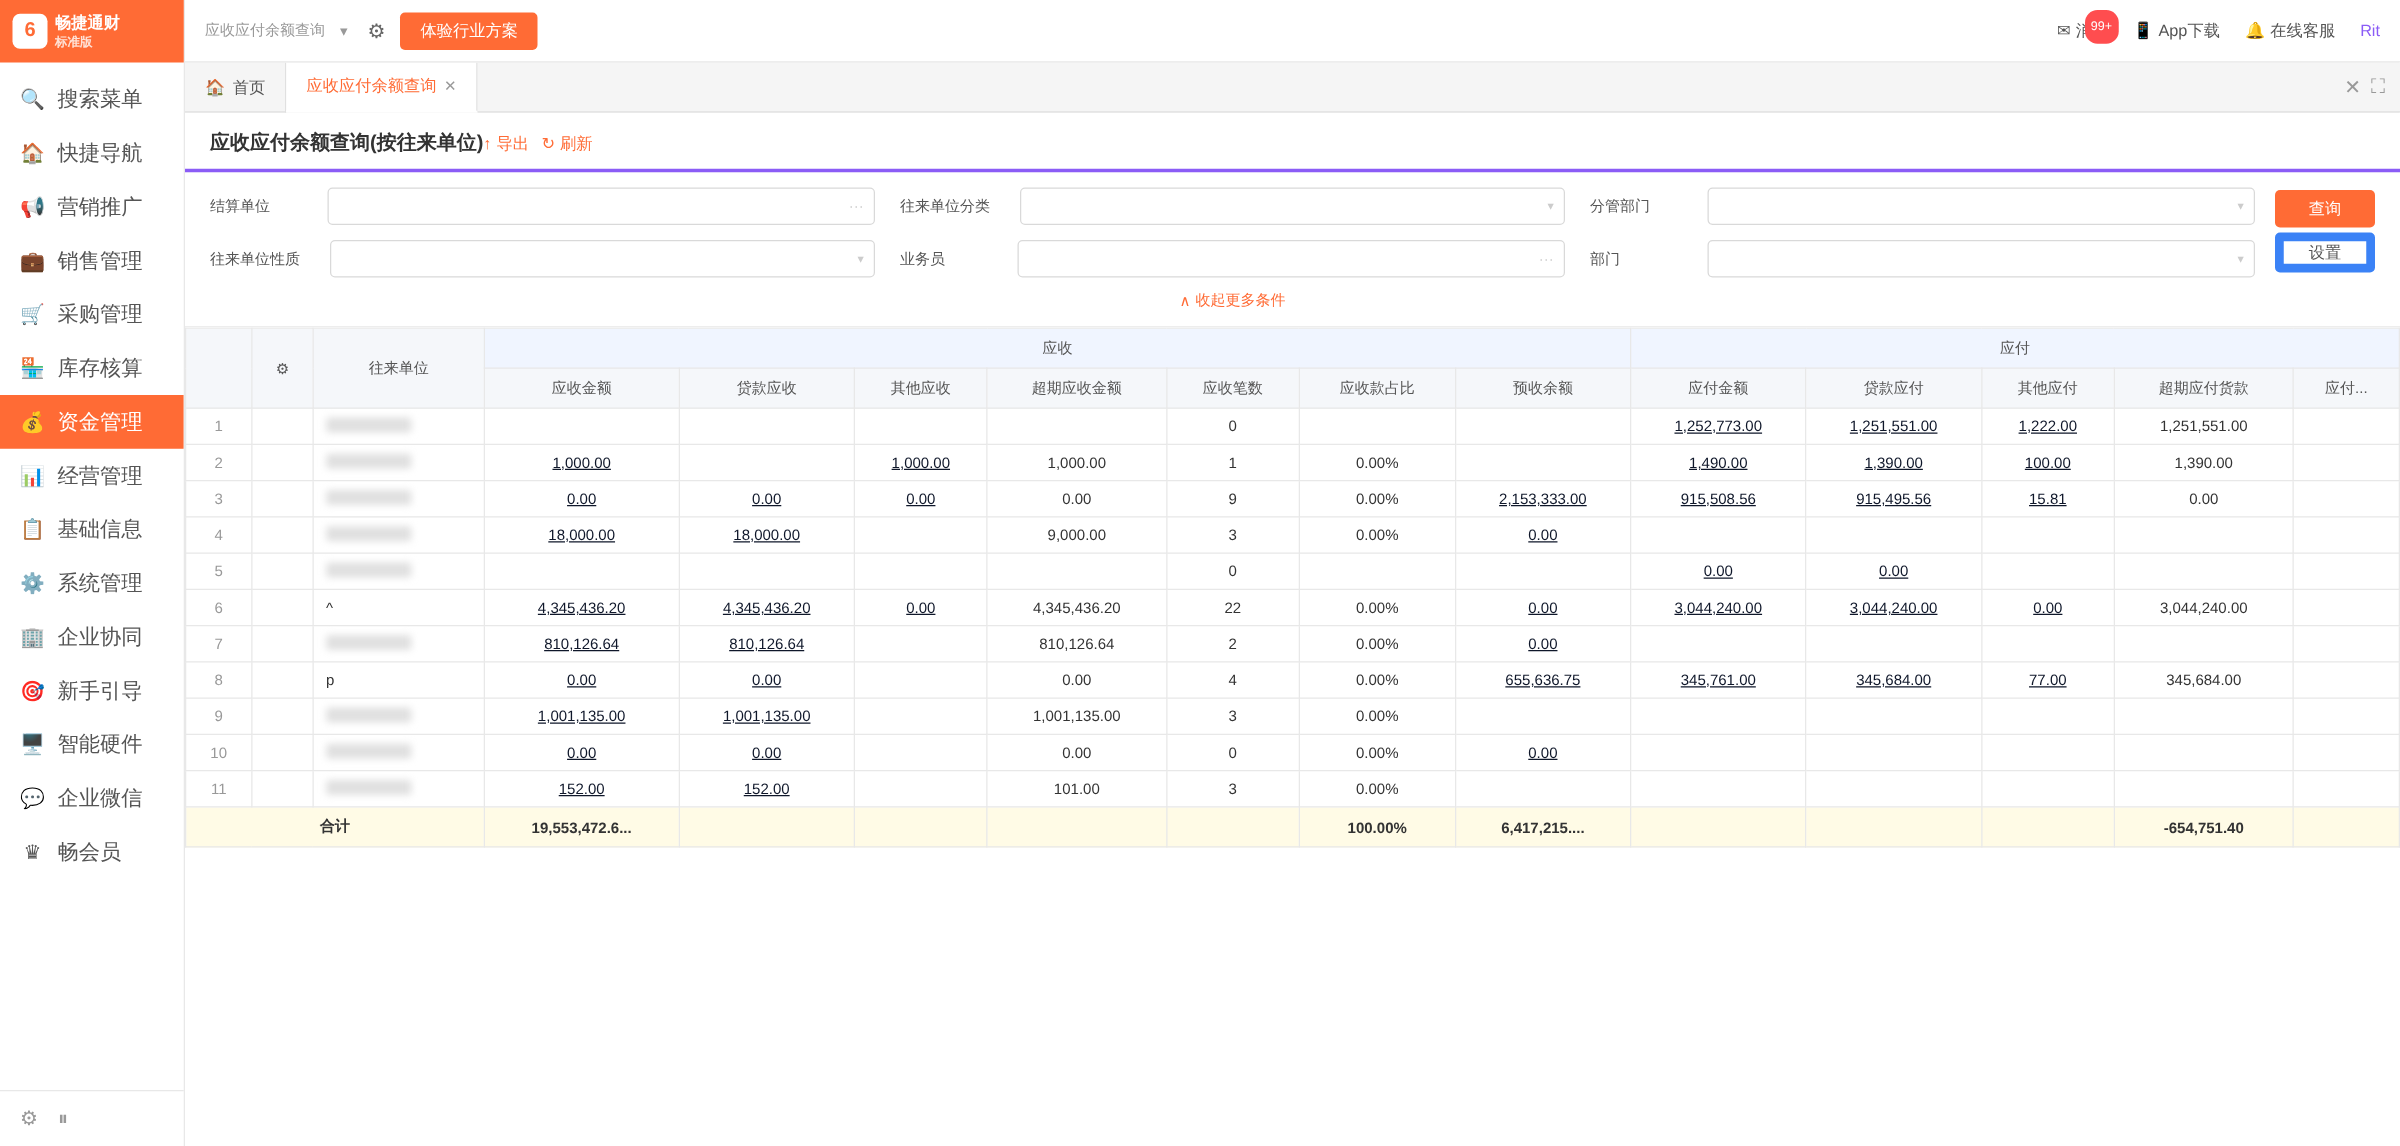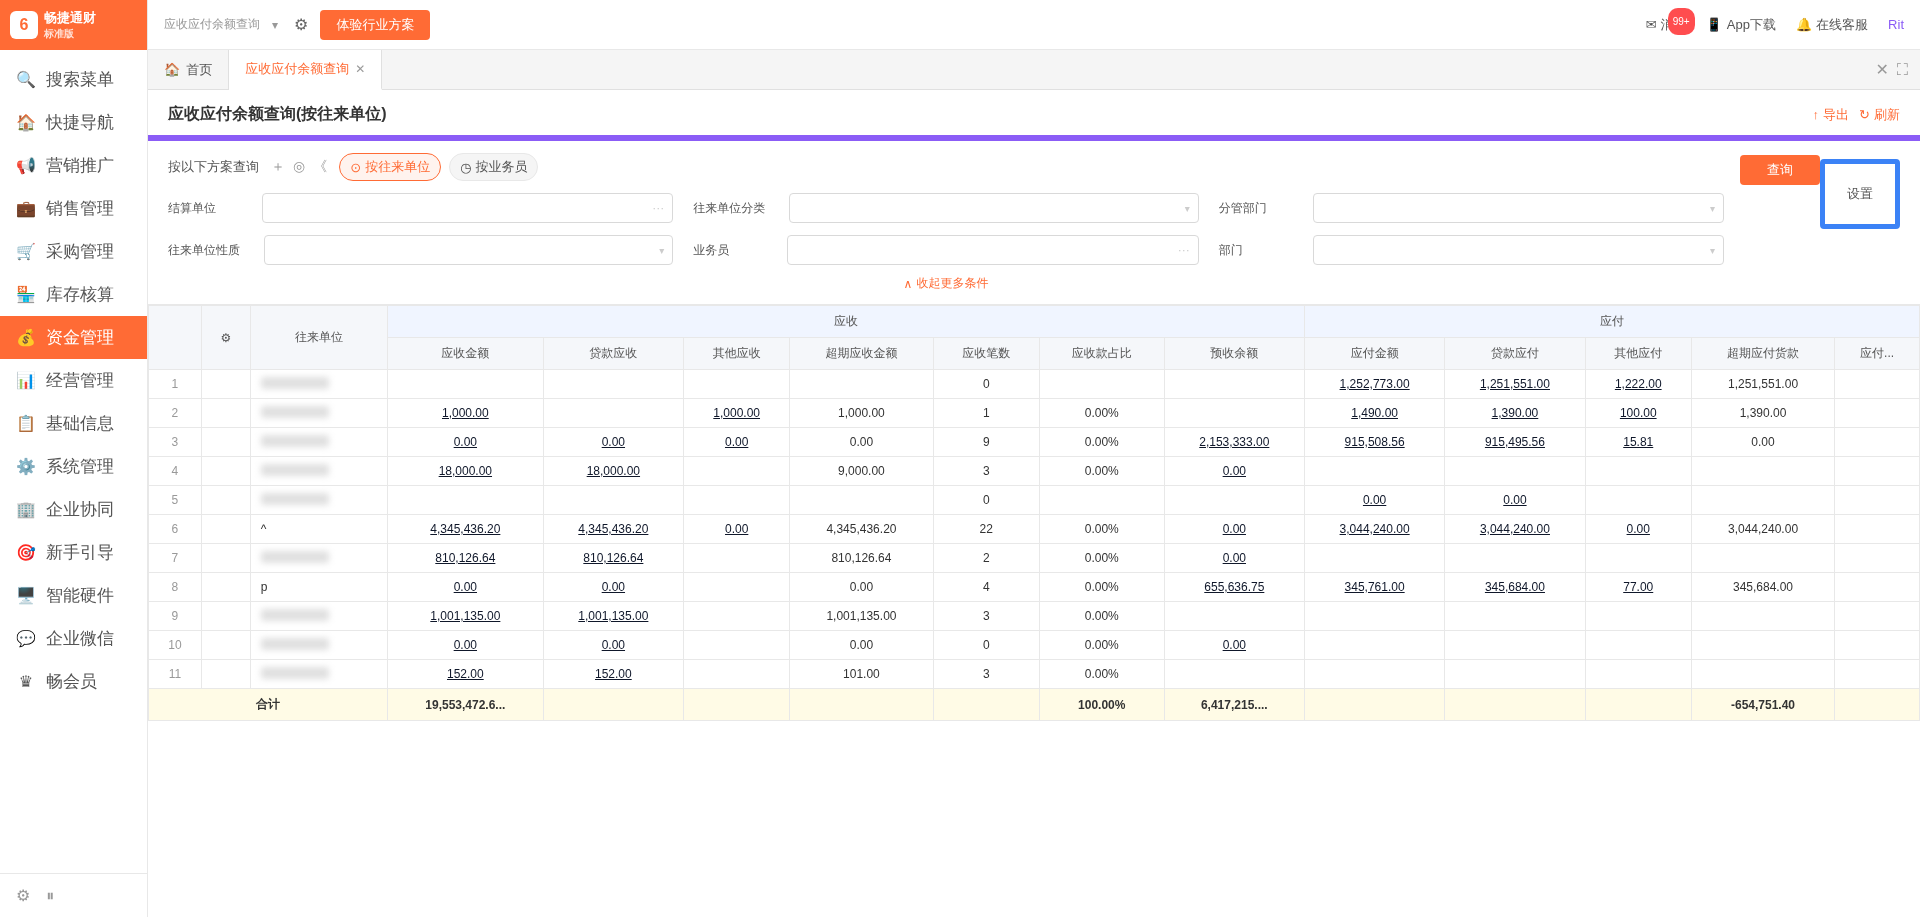--- a/index.html
+++ b/index.html
@@ -67,22 +67,22 @@
     .tab-bar-icon { color: #999; cursor: pointer; font-size: 16px; }
 
     
     .main-content {
       position: fixed; left: 148px; top: 90px; right: 0; bottom: 0;
       background: #f5f7fa; overflow: hidden; display: flex; flex-direction: column;
     }
 
     
     .page-header {
-      background: white; padding: 14px 20px 10px; display: flex; align-items: center; justify-content: space-between;
-      border-bottom: 6px solid #8b5cf6;
+      background: white; padding: 14px 20px 10px; display: flex; align-items: center; 
+      border-bottom: 3px solid #8b5cf6;
     }
     .page-title { font-size: 16px; font-weight: bold; color: #333; }
     .page-actions { display: flex; gap: 10px; }
     .page-action-btn { display: flex; align-items: center; gap: 4px; color: #ff6b35; cursor: pointer; font-size: 13px; }
 
     
     .filter-area {
       background: white; padding: 12px 20px; border-bottom: 1px solid #e8e8e8;
     }
     .filter-scheme-row {
@@ -115,26 +115,26 @@
       display: flex; align-items: center; justify-content: center; gap: 4px;
       color: #ff6b35; cursor: pointer; font-size: 12px; margin-top: 10px;
     }
 
     
     .query-btn {
       background: #ff6b35; color: white; border: none; padding: 6px 20px;
       border-radius: 4px; cursor: pointer; font-size: 13px; width: 80px;
     }
     .settings-btn {
-      background: white; color: #555; border: 5px solid #3b82f6; padding: 21px 20px;
+      background: white; color: #555; border: 7px solid #3b82f6; padding: 0 20px;
       border-radius: 4px; cursor: pointer; font-size: 13px; width: 80px; margin-top: 4px;
     }
     .filter-with-buttons { display: flex; gap: 16px; }
     .filter-fields { flex: 1; }
-    .filter-buttons { display: flex; flex-direction: row; align-items: flex-start; padding-top: 2px; }
+    .filter-buttons { display: flex; flex-direction: column; align-items: center; padding-top: 2px; }
 
     
     .table-container {
       flex: 1; overflow: auto; background: white; margin: 0; padding: 0;
     }
     .data-table {
       width: 100%; border-collapse: collapse; font-size: 12px;
     }
     .data-table th, .data-table td {
       border: 1px solid #e8e8e8; padding: 7px 10px; text-align: center; white-space: nowrap;
@@ -287,38 +287,20 @@
         <span>↻</span>
         <span>刷新</span>
       </div>
     </div>
   </div>
 
   <div class="filter-area">
     <div class="filter-with-buttons">
       <div class="filter-fields">
 
-        <div class="filter-scheme-row">
-          <span class="filter-scheme-label">按以下方案查询</span>
-          <div class="filter-scheme-icons">
-            <span class="filter-scheme-icon">＋</span>
-            <span class="filter-scheme-icon">◎</span>
-            <span class="filter-scheme-icon">《</span>
-          </div>
-          <div class="filter-scheme-list">
-            <div class="filter-scheme-item active">
-              <span style="color:#ff6b35;">⊙</span>
-              <span>按往来单位</span>
-            </div>
-            <div class="filter-scheme-item inactive">
-              <span>◷</span>
-              <span>按业务员</span>
-            </div>
-          </div>
-        </div>
 
         <div class="filter-grid">
 
           <div class="filter-row">
             <span class="filter-label">结算单位</span>
             <div class="filter-input">
               <span class="dots">···</span>
             </div>
           </div>
           <div class="filter-row">

